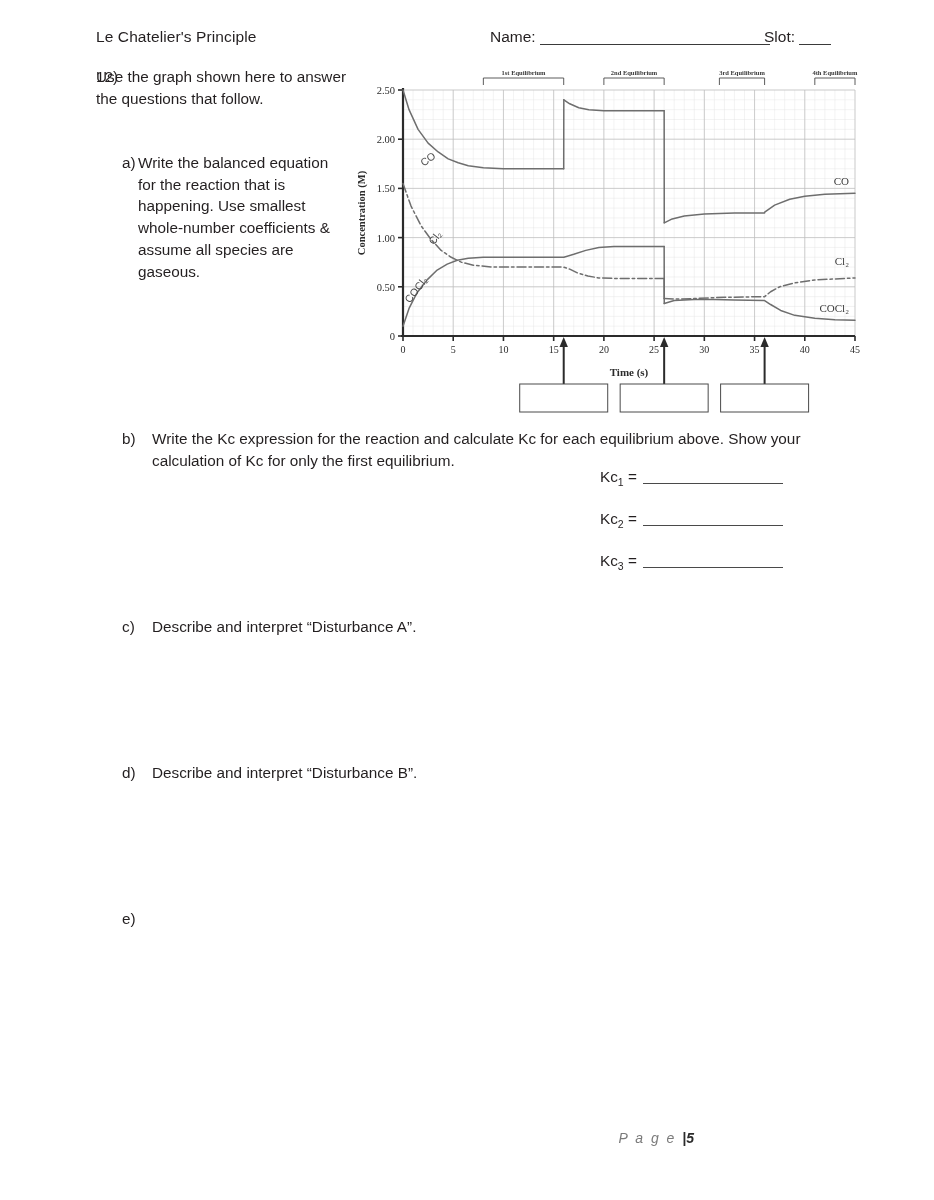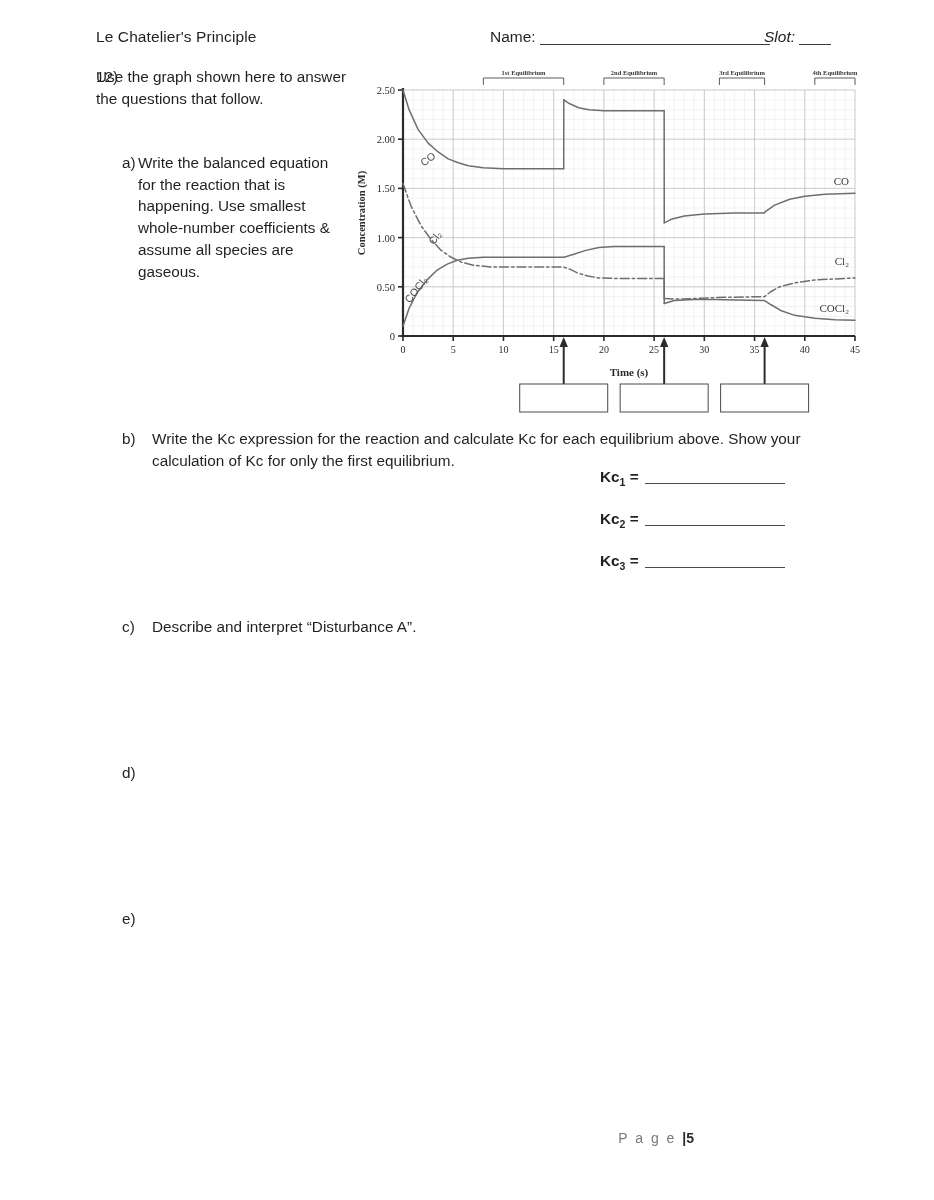--- a/index.html
+++ b/index.html
@@ -9,56 +9,56 @@
     font-family:"Liberation Sans", sans-serif;
     color:#231f20;
     position:relative;
     overflow:hidden;
   }
   .page { position:relative; width:790px; height:1200px; }
 
   
   .hdr-title { position:absolute; left:96px; top:28px; font-size:15.5px; letter-spacing:.1px; }
   .hdr-name  { position:absolute; left:490px; top:28px; font-size:15.5px; white-space:nowrap; }
-  .hdr-slot  { position:absolute; left:764px; top:28px; font-size:15.5px; white-space:nowrap;font-style:italic; }
+  .hdr-slot  { position:absolute; left:764px; top:28px; font-size:15.5px; white-space:nowrap; }
   .rule { display:inline-block; border-bottom:1.3px solid #3a3a3a; vertical-align:-3px; }
 
   
   .q12 { position:absolute; left:96px; top:66px; width:250px; font-size:15.3px; line-height:1.42; }
   .q12 .num { position:absolute; left:0; top:0; width:26px; }
   .q12 .body { }
   .sub-a { position:absolute; left:122px; top:152px; width:225px; font-size:15.3px; line-height:1.42; }
   .sub-a .lbl { position:absolute; left:0; top:0; width:28px; }
   .sub-a .body { margin-left:16px; }
 
   
   .chart-wrap { position:absolute; left:352px; top:62px; width:520px; height:360px; }
   .chart-svg { display:block; }
 
   
   .part-b { position:absolute; left:122px; top:428px; width:710px; font-size:15.3px; line-height:1.45; }
   .part-b .lbl { position:absolute; left:0; top:0; width:30px; }
   .part-b .body { margin-left:30px; }
 
   .kc-list { position:absolute; left:600px; top:468px; width:260px; }
-  .kc-row { height:42px; font-size:15.3px; white-space:nowrap;font-weight:bold; }
+  .kc-row { height:42px; font-size:15.3px; white-space:nowrap; }
   .kc-row .k { display:inline-block; }
   .kc-row sub { font-size:10.5px; }
   .kc-row .blank { display:inline-block; width:140px; border-bottom:1.4px solid #4a4a4a; margin-left:6px; vertical-align:-2px; }
 
   
   .part { position:absolute; left:122px; font-size:15.3px; }
   .part .lbl { position:absolute; left:0; top:0; width:30px; }
   .part .body { margin-left:30px; }
   #part-c { top:618px; }
   #part-d { top:764px; }
   #part-e { top:910px; }
 
   
-  .footer { position:absolute; right:96px; top:1130px; font-size:14px; color:#7a7a7a; letter-spacing:2px; }
+  .footer { position:absolute; right:96px; top:1130px; font-size:14px; color:#7a7a7a; letter-spacing:2px;font-style:italic; }
   .footer b { color:#2b2b2b; letter-spacing:0; }
 </style>
 </head>
 <body>
 
 <div class="page">
 
   <div class="hdr-title">Le Chatelier's Principle</div>
 
   <div class="hdr-name">
@@ -275,20 +275,21 @@
       <div class="kc-row"><span class="k"><span>Kc</span><sub>3</sub><span> =</span></span><span class="blank"></span></div>
     </div>
 
   <div class="part" id="part-c">
     <span class="lbl">c)</span>
     <div class="body">Describe and interpret “Disturbance A”.</div>
   </div>
 
   <div class="part" id="part-d">
     <span class="lbl">d)</span>
+    <div class="body">Describe and interpret “Disturbance B”.</div>
   </div>
 
   <div class="part" id="part-e">
     <span class="lbl">e)</span>
   </div>
 
   <div class="footer">
     <span>P a g e</span>
     <b>|</b><b>5</b>
   </div>

